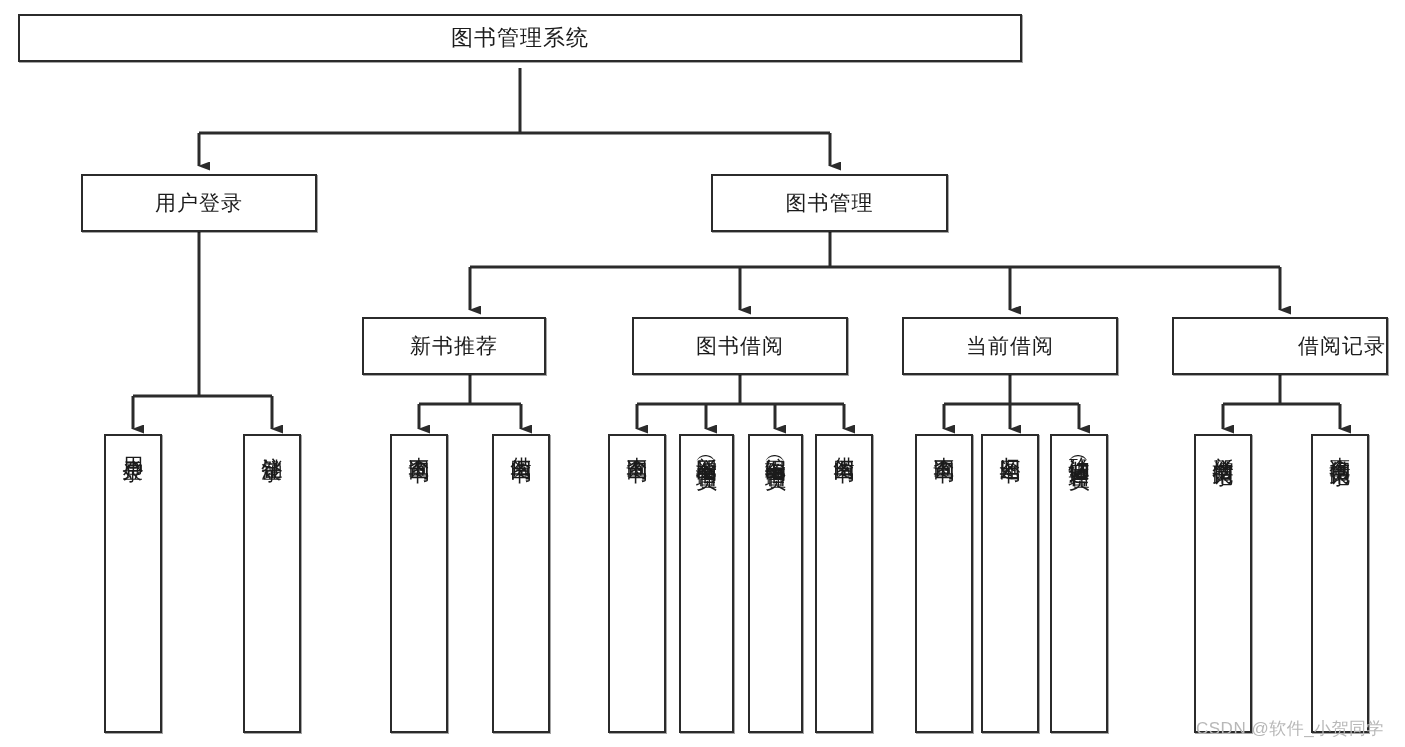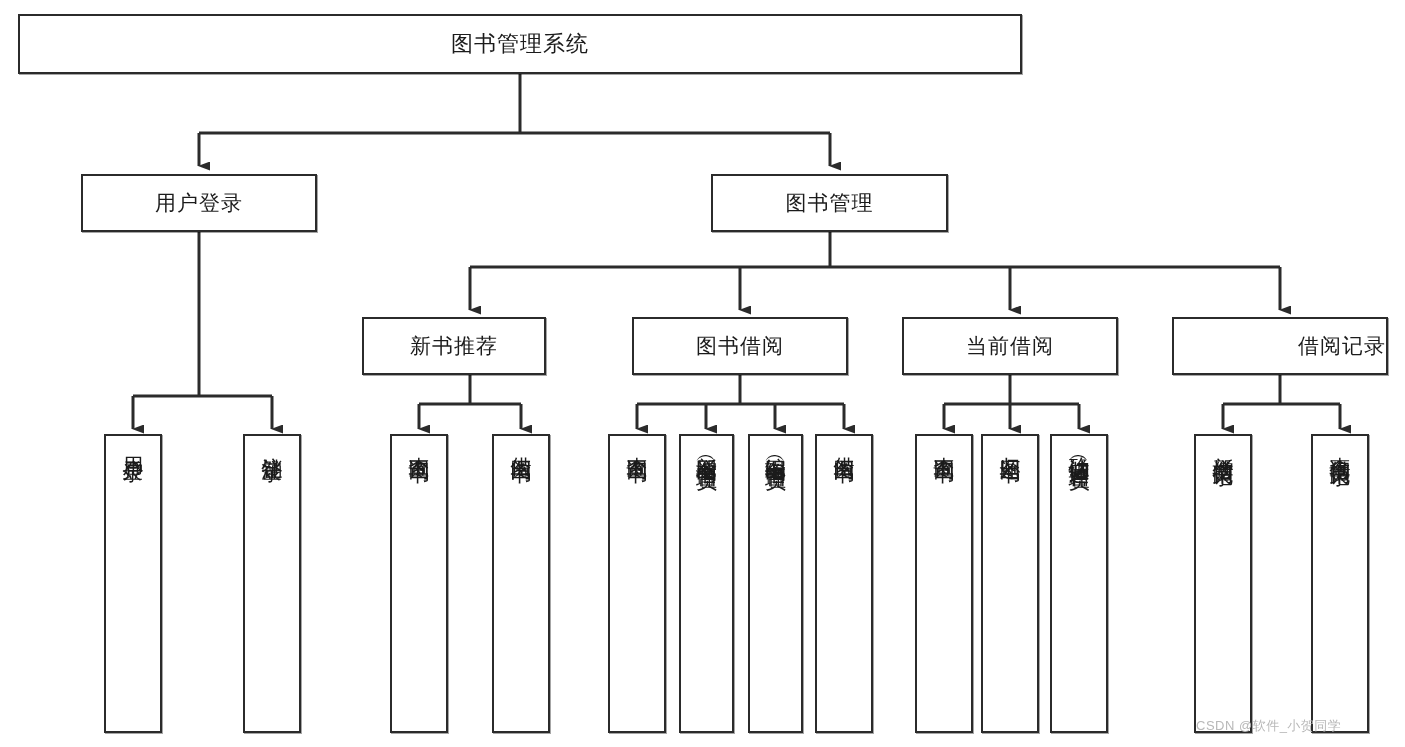--- a/index.html
+++ b/index.html
@@ -53,21 +53,21 @@
     line-height: 1.04;
     letter-spacing: 2px;
     white-space: pre;
   }
   .node.root {
     font-size: 22px;
   }
   .watermark {
     position: absolute;
     color: #b8b8b8;
-    font-size: 13px;
+    font-size: 17px;
     letter-spacing: 0.5px;
     white-space: nowrap;
     user-select: none;
   }
 </style>
 </head>
 <body>
 
 <div id="canvas">
 
@@ -114,21 +114,21 @@
       <path d="M1010,404 L1010,429" marker-end="url(#arw)"></path>
       <path d="M1079,404 L1079,429" marker-end="url(#arw)"></path>
 
       <path d="M1280,375 L1280,404"></path>
       <path d="M1223,404 L1340,404"></path>
       <path d="M1223,404 L1223,429" marker-end="url(#arw)"></path>
       <path d="M1340,404 L1340,429" marker-end="url(#arw)"></path>
     </g>
   </svg>
 
-  <div class="node horiz root" style="left:18px; top:14px; width:1004px; height:60px;">
+  <div class="node horiz root" style="left:18px; top:14px; width:1004px; height:48px;">
     <span>图书管理系统</span>
   </div>
 
   <div class="node horiz" style="left:81px; top:174px; width:236px; height:58px;">
     <span>用户登录</span>
   </div>
   <div class="node horiz" style="left:711px; top:174px; width:237px; height:58px;">
     <span>图书管理</span>
   </div>
 

